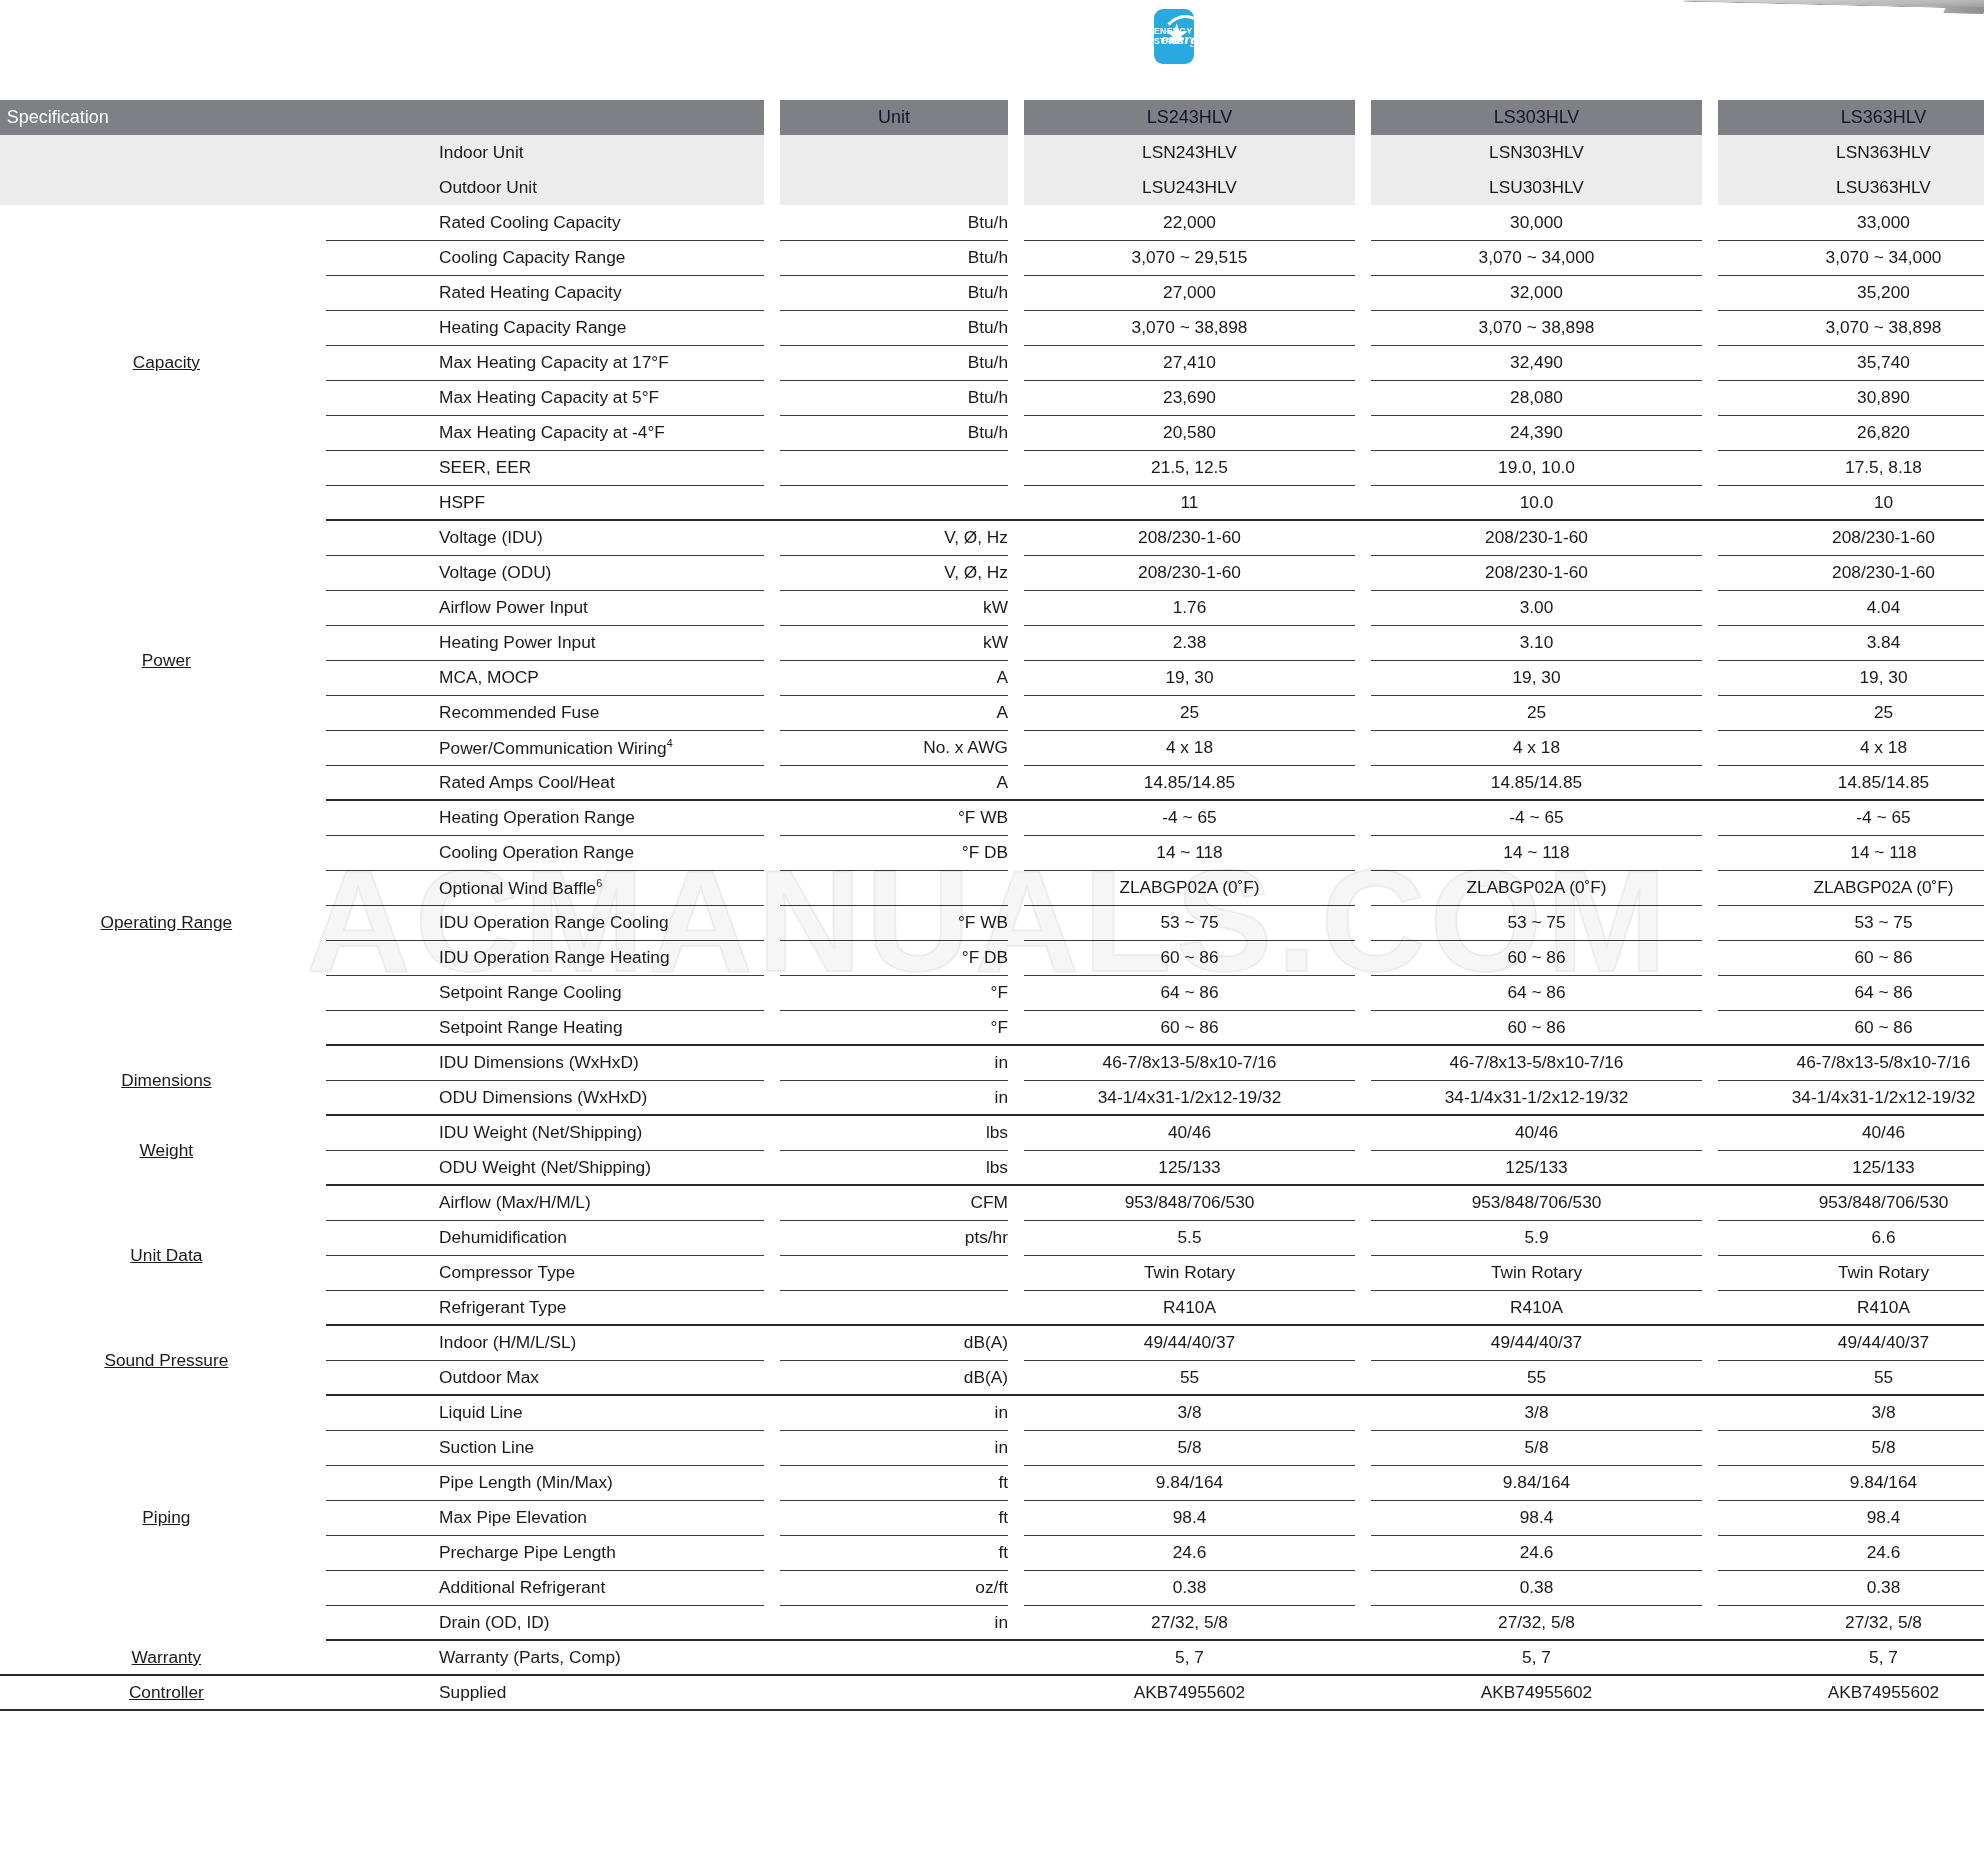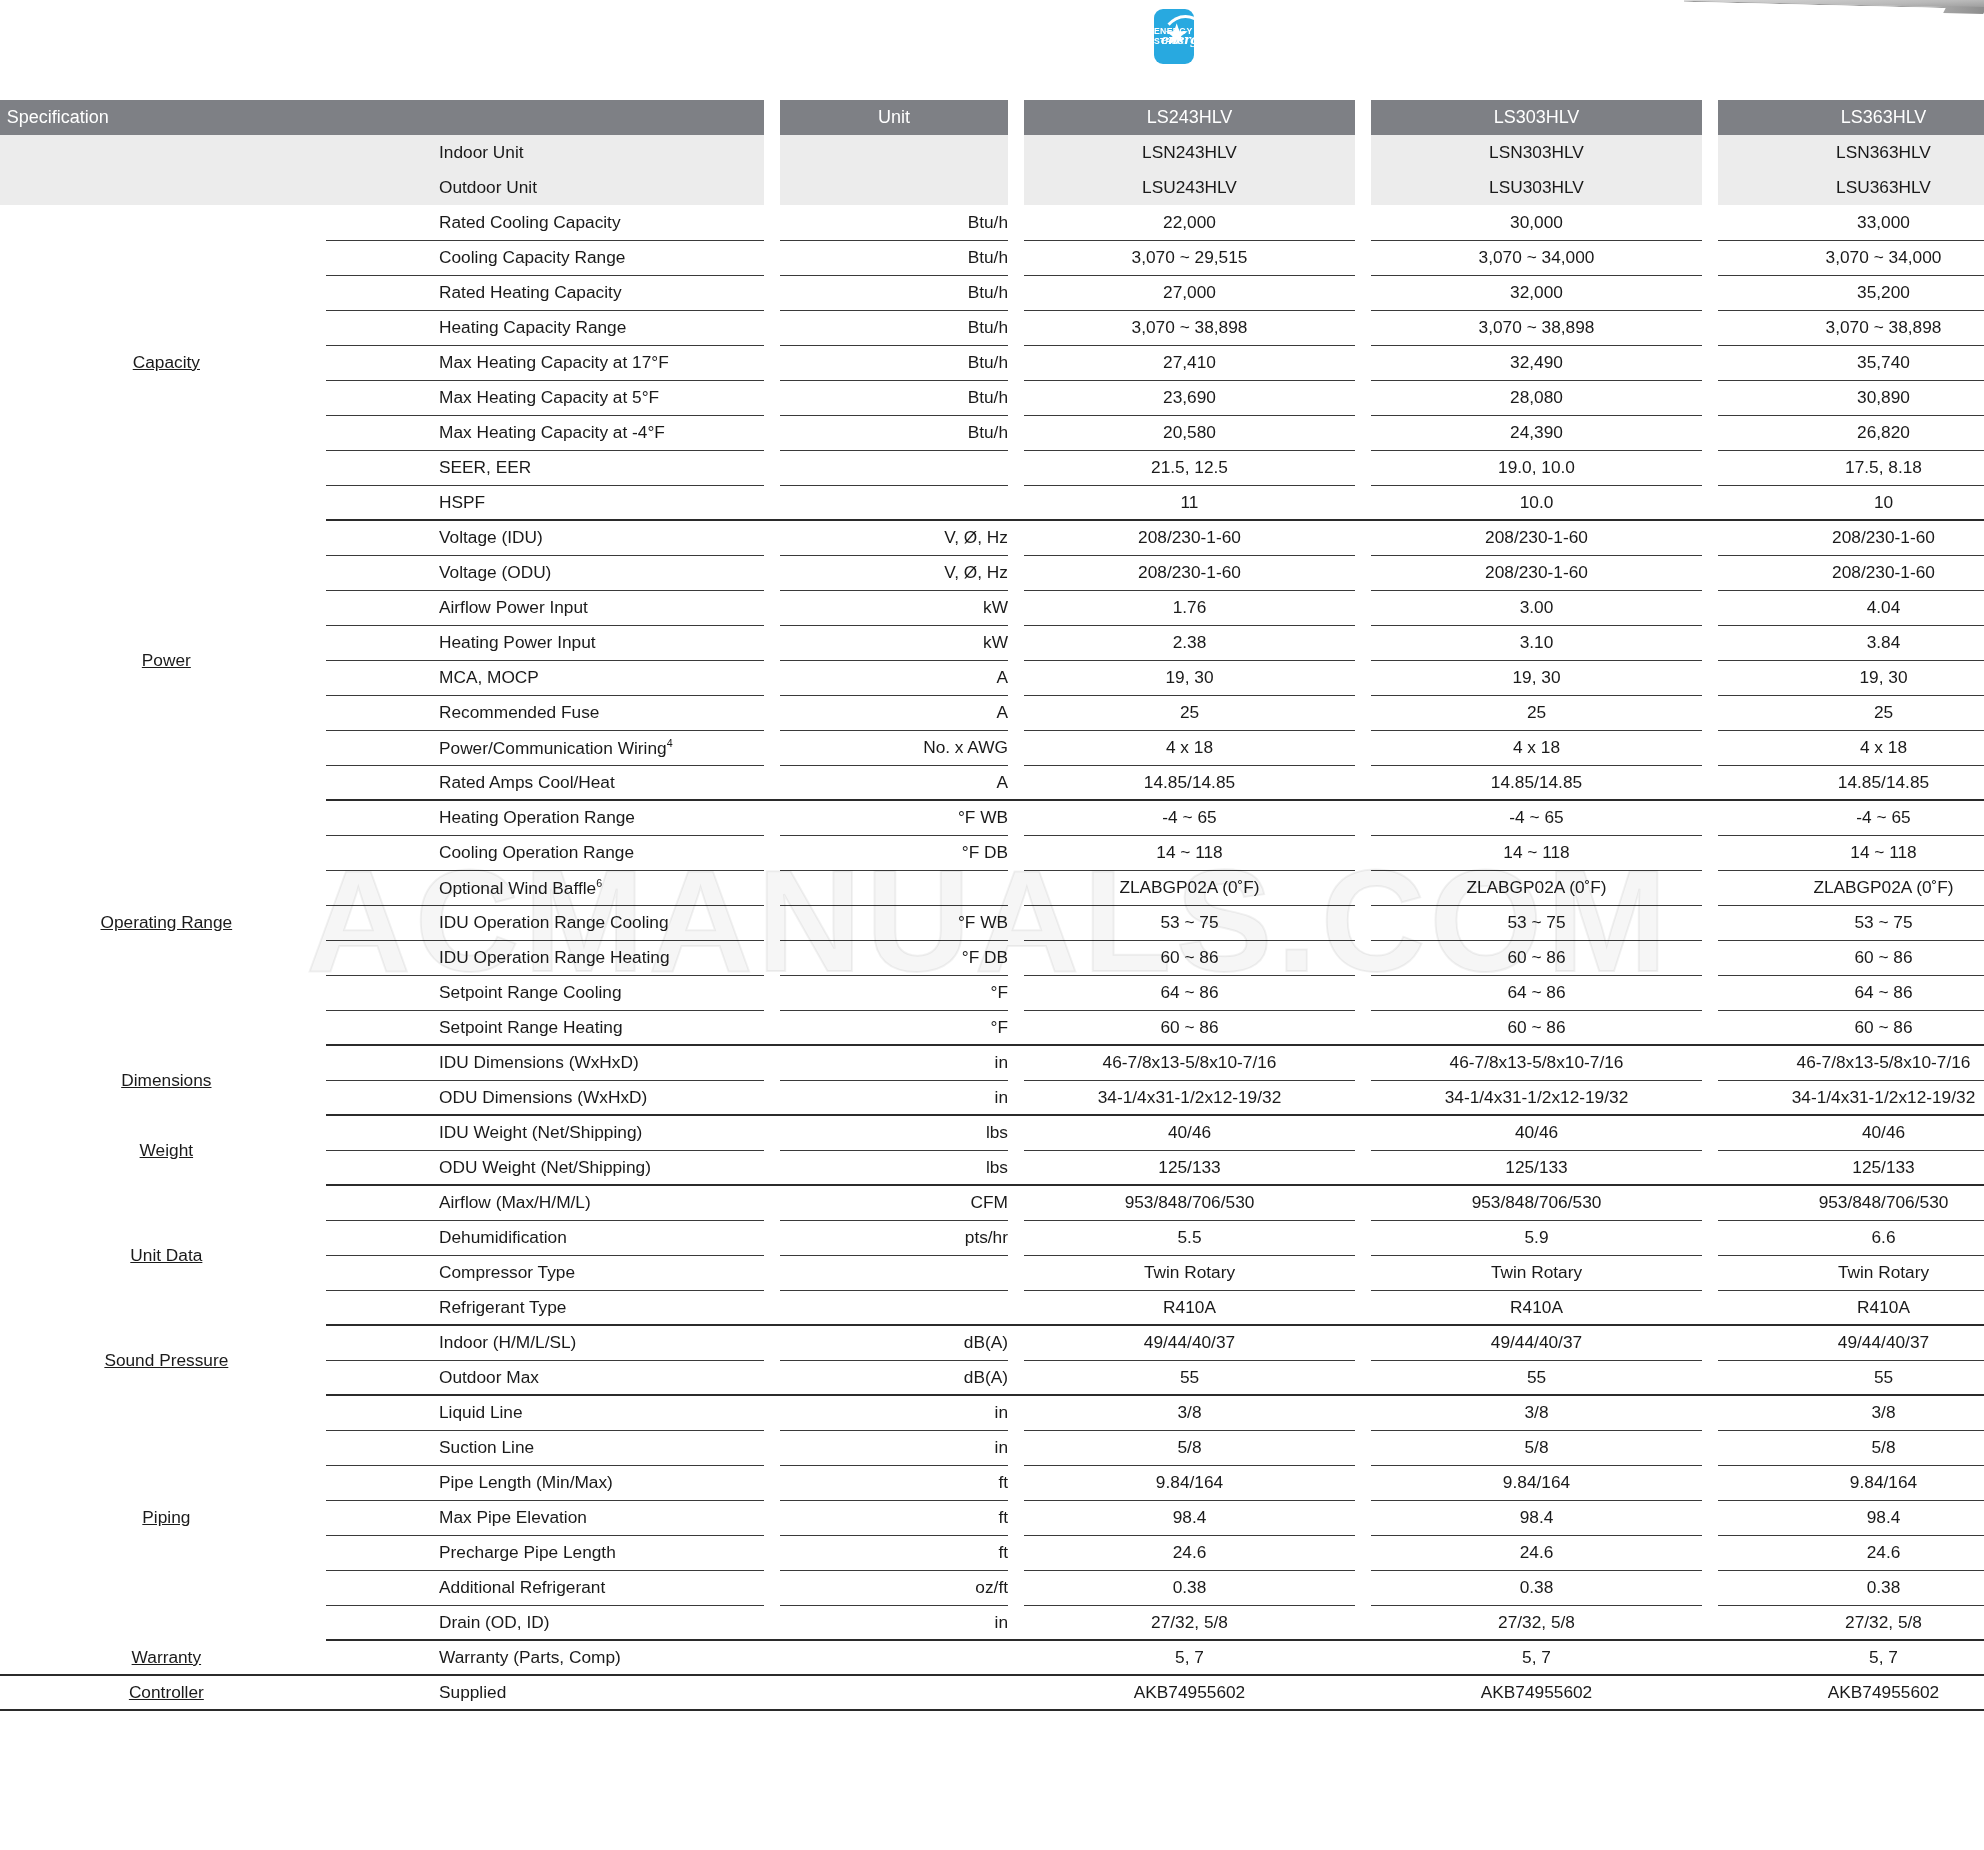--- a/index.html
+++ b/index.html
@@ -121,21 +121,21 @@
 
   table.spec td, table.spec th {
     padding: 0;
     vertical-align: middle;
     font-weight: normal;
   }
 
   
   .hdr-cell {
     background: #7e8085;
-    color: #ffffff;
+    color: #0f172a;
     font-size: 18px;
     height: 35px;
     line-height: 35px;
     text-align: center;
     margin-top: 23px;
   }
   .hdr-spec {
     background: #7e8085;
     color: #ffffff;
     font-size: 18px;

